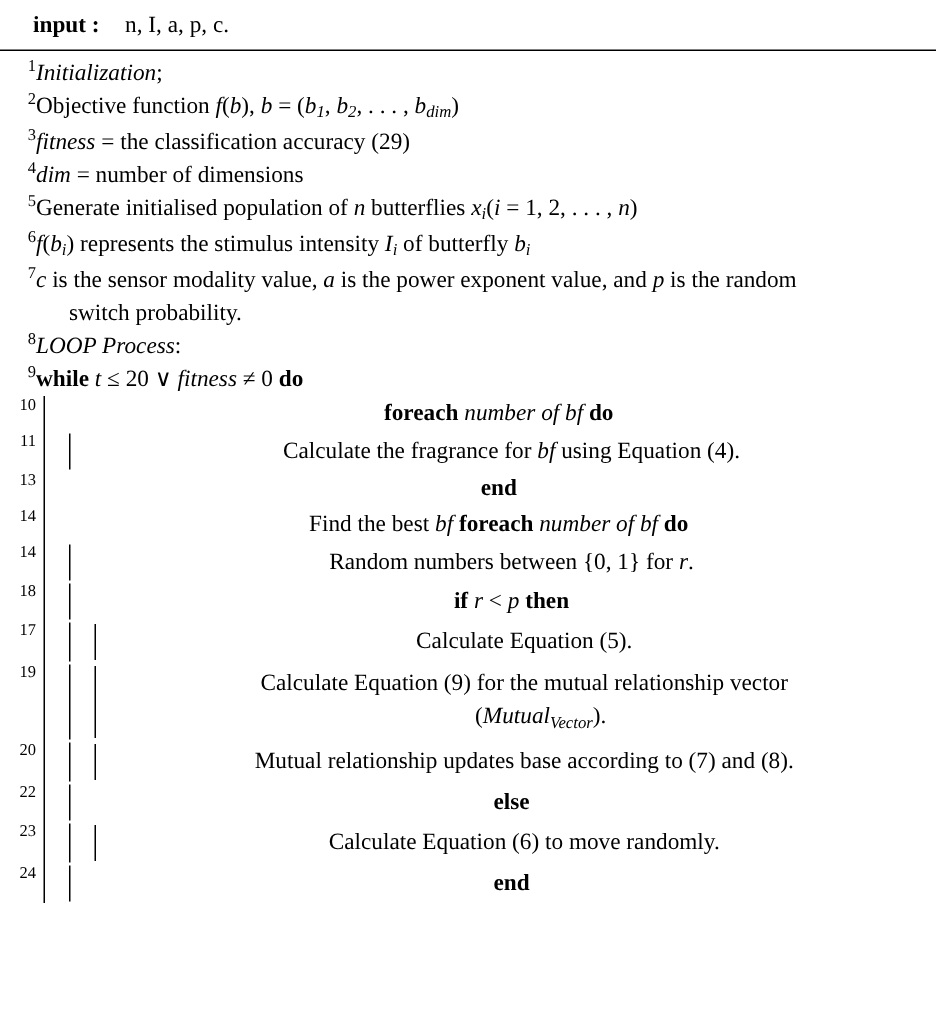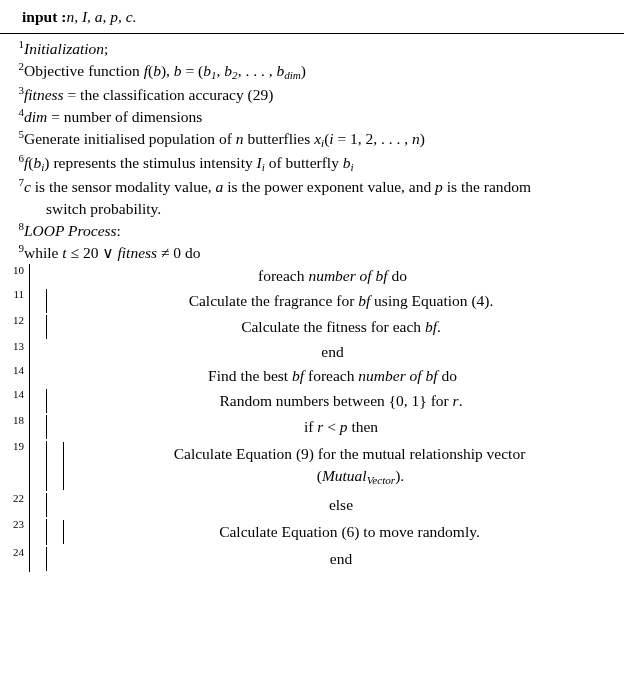--- a/index.html
+++ b/index.html
@@ -27,21 +27,21 @@
   .io-line {
     display: flex;
     align-items: flex-end;
     line-height: 1.45;
   }
   .io-key {
     font-weight: bold;
     white-space: pre;
   }
   .io-val {
-    font-style: italic;
+    margin-left: 17px;
   }
   .rule {
     border-top: 1px solid #000;
     margin: 5px 0 4px 0;
     width: 100%;
   }
   table.lines {
     border-collapse: collapse;
     width: 100%;
   }
@@ -75,21 +75,21 @@
     margin-left: 5px;
     flex: 0 0 1px;
     align-self: stretch;
   }
   .content {
     flex: 1 1 auto;
     padding-top: 1px;
     padding-bottom: 1px;
   }
   i, .it { font-style: italic; }
-  b, .bd { font-weight: normal; margin-top: 34px; }
+  b, .bd { font-weight: bold; margin-top: 34px; }
   .sub {
     font-size: 0.72em;
     vertical-align: -0.28em;
     font-style: italic;
   }
   .cont-indent {
     display: block;
     padding-left: 22px;
   }
 </style>
@@ -163,34 +163,20 @@
               <div class="content">
                 <div class="ind">
                   <div class="bar"></div>
                   <div class="content"><span>Calculate the fragrance for <i>bf</i> using Equation (4).</span></div>
                 </div>
               </div>
             </div>
           </td>
         </tr>
         <tr>
-          <td class="num">12</td>
-          <td class="body">
-            <div class="ind">
-              <div class="bar"></div>
-              <div class="content">
-                <div class="ind">
-                  <div class="bar"></div>
-                  <div class="content"><span>Calculate the fitness for each <i>bf</i>.</span></div>
-                </div>
-              </div>
-            </div>
-          </td>
-        </tr>
-        <tr>
           <td class="num">13</td>
           <td class="body">
             <div class="ind">
               <div class="bar"></div>
               <div class="content"><span><b>end</b></span></div>
             </div>
           </td>
         </tr>
         <tr>
           <td class="num">14</td>
@@ -217,20 +203,39 @@
         </tr>
         <tr>
           <td class="num">18</td>
           <td class="body">
             <div class="ind">
               <div class="bar"></div>
               <div class="content">
                 <div class="ind">
                   <div class="bar"></div>
                   <div class="content"><span><b>if</b> <i>r</i> &lt; <i>p</i> <b>then</b></span></div>
+                </div>
+              </div>
+            </div>
+          </td>
+        </tr>
+        <tr>
+          <td class="num">17</td>
+          <td class="body">
+            <div class="ind">
+              <div class="bar"></div>
+              <div class="content">
+                <div class="ind">
+                  <div class="bar"></div>
+                  <div class="content">
+                    <div class="ind">
+                      <div class="bar"></div>
+                      <div class="content"><span>Calculate Equation (5).</span></div>
+                    </div>
+                  </div>
                 </div>
               </div>
             </div>
           </td>
         </tr>
         <tr>
           <td class="num">19</td>
           <td class="body">
             <div class="ind">
               <div class="bar"></div>
@@ -242,20 +247,39 @@
                       <div class="bar"></div>
                       <div class="content"><span>Calculate Equation (9) for the mutual relationship vector<span class="cont-indent">(<i>Mutual</i><span class="sub">Vector</span>).</span></span></div>
                     </div>
                   </div>
                 </div>
               </div>
             </div>
           </td>
         </tr>
         <tr>
+          <td class="num">20</td>
+          <td class="body">
+            <div class="ind">
+              <div class="bar"></div>
+              <div class="content">
+                <div class="ind">
+                  <div class="bar"></div>
+                  <div class="content">
+                    <div class="ind">
+                      <div class="bar"></div>
+                      <div class="content"><span>Mutual relationship updates base according to (7) and (8).</span></div>
+                    </div>
+                  </div>
+                </div>
+              </div>
+            </div>
+          </td>
+        </tr>
+        <tr>
           <td class="num">22</td>
           <td class="body">
             <div class="ind">
               <div class="bar"></div>
               <div class="content">
                 <div class="ind">
                   <div class="bar"></div>
                   <div class="content"><span><b>else</b></span></div>
                 </div>
               </div>

